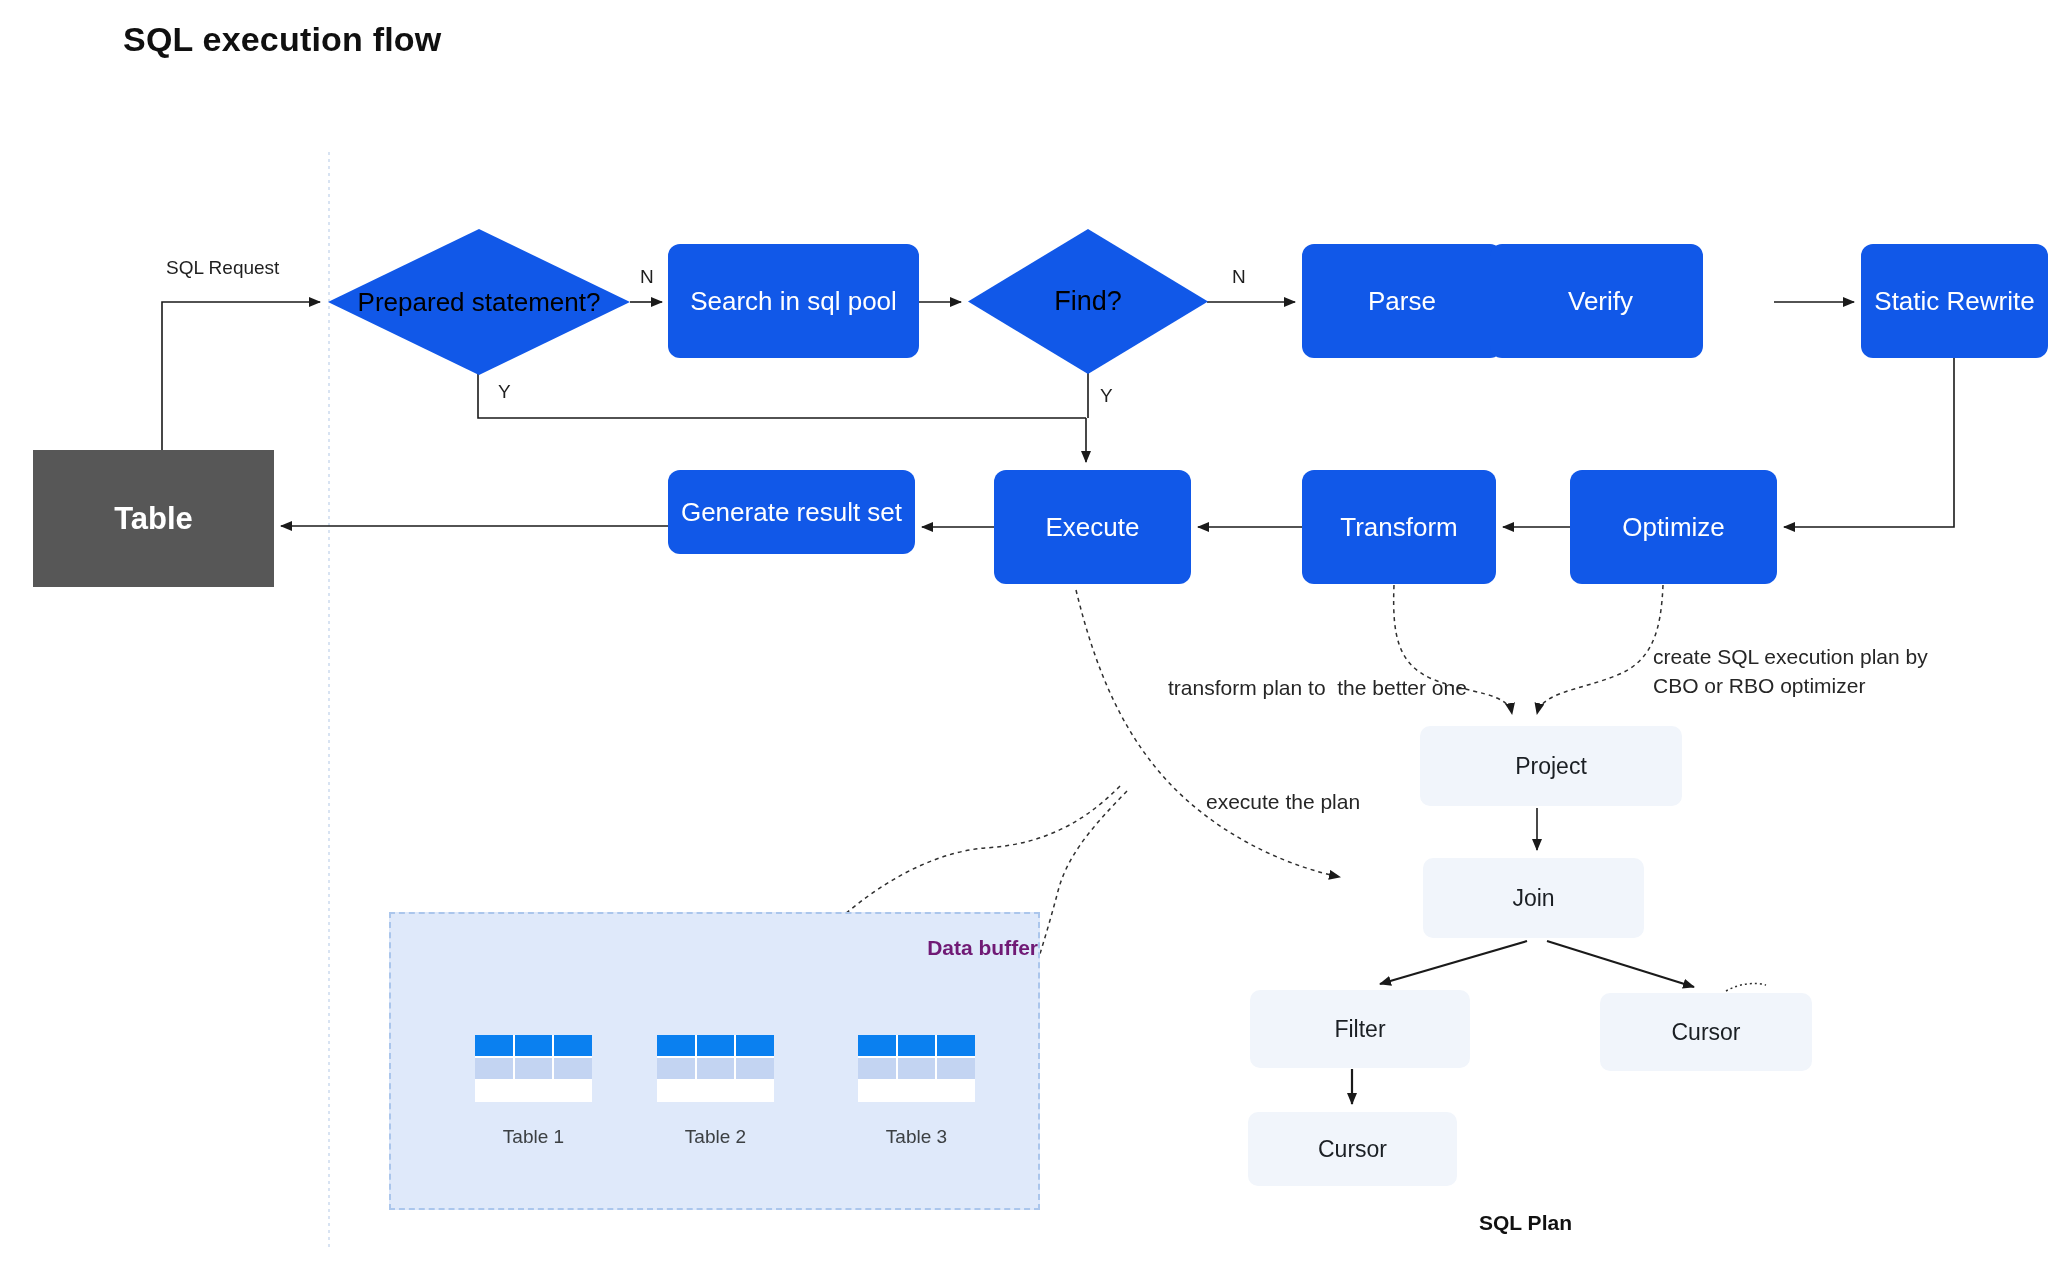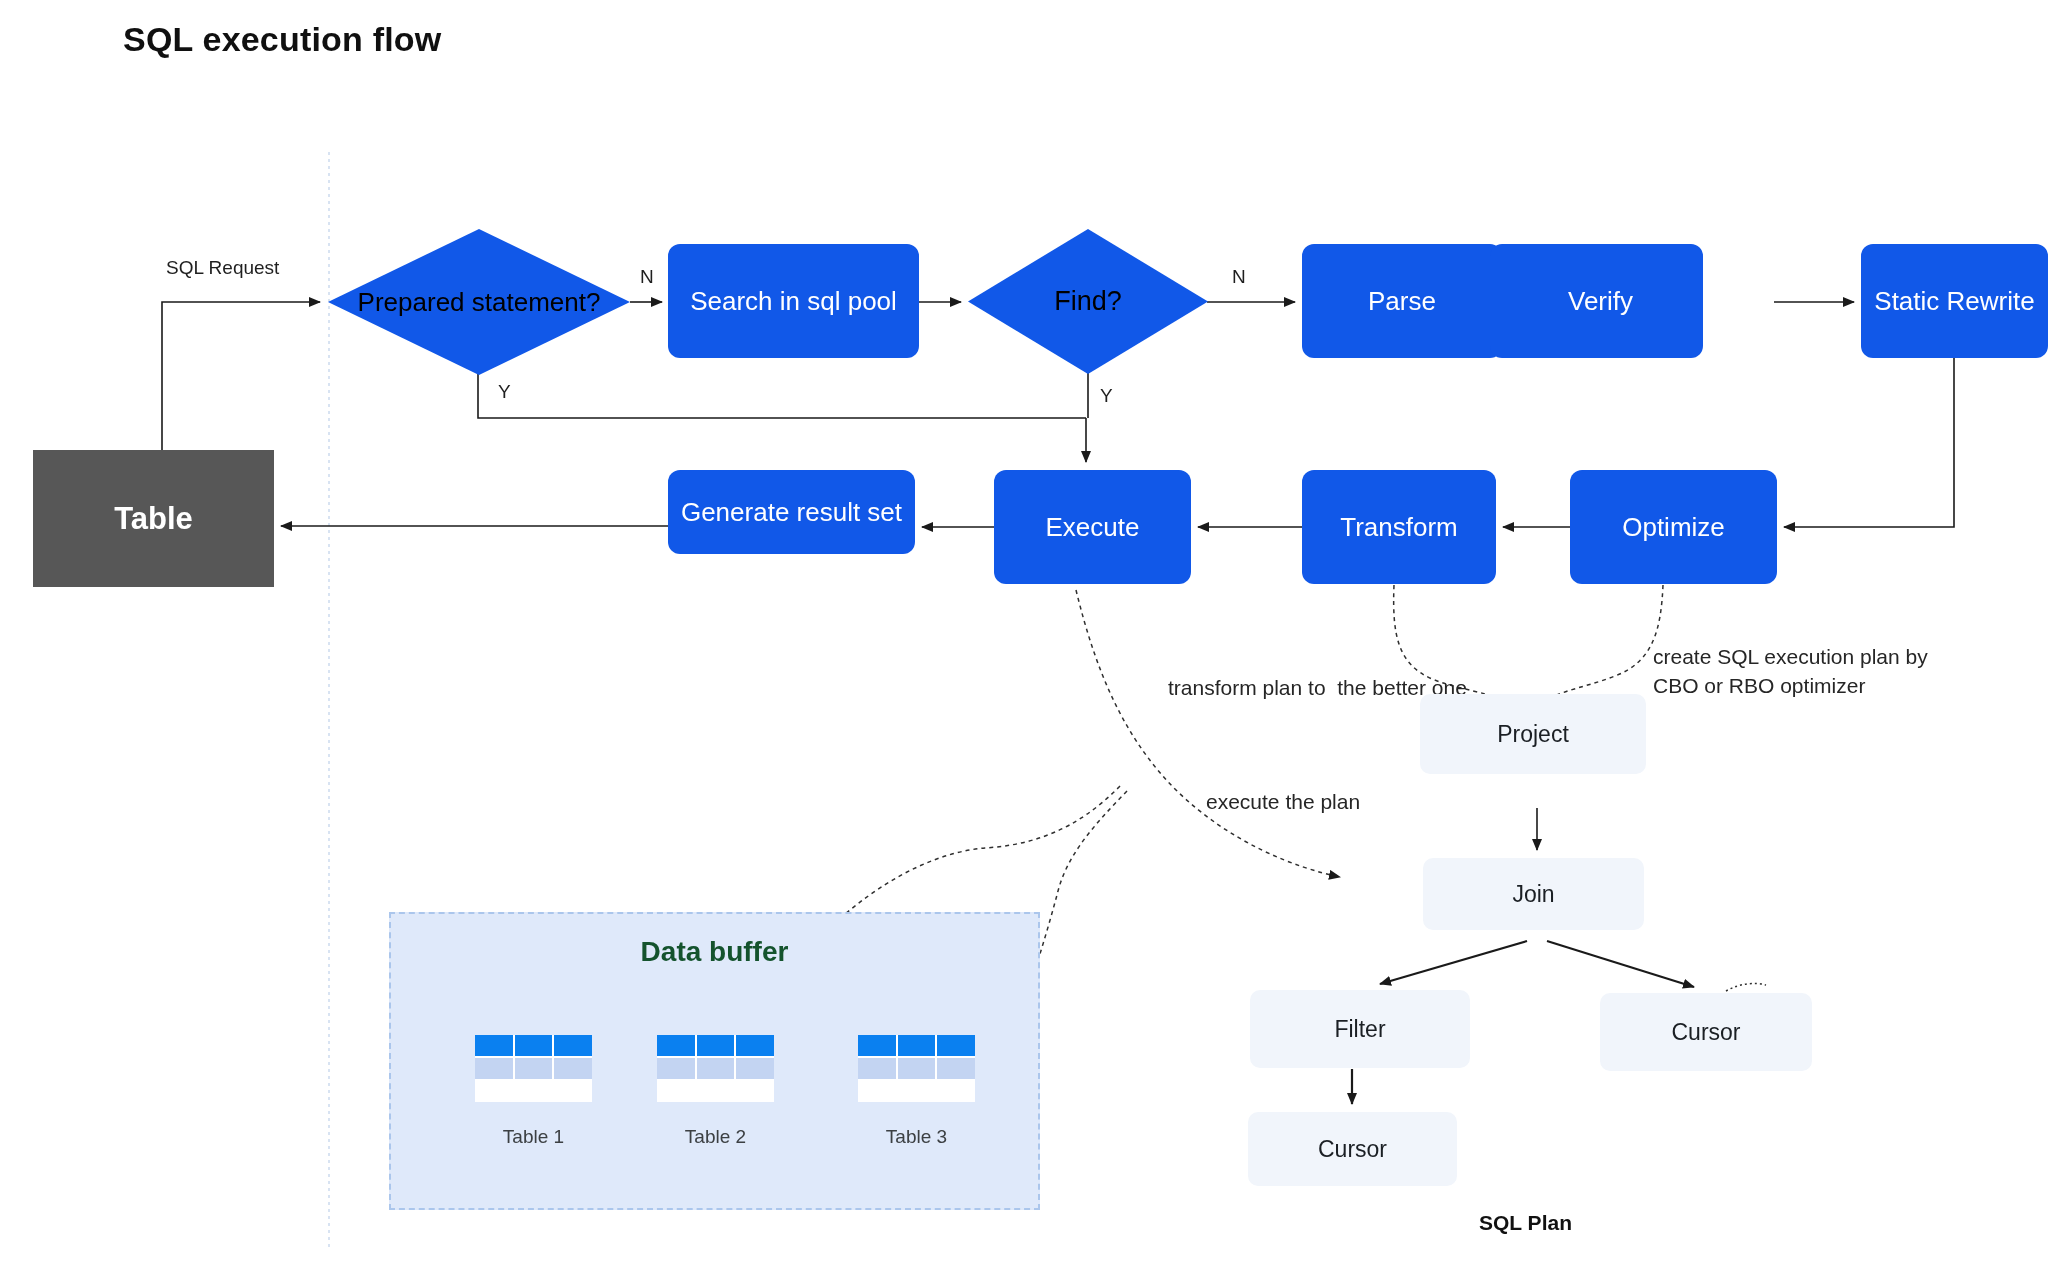--- a/index.html
+++ b/index.html
@@ -33,22 +33,22 @@
   }
   .label{font-size:19px;color:#1f1f1f;white-space:nowrap;}
   .note{font-size:21px;color:#262626;white-space:nowrap;}
   .note.pre{white-space:pre;}
   #note-create-plan{line-height:29px;}
   #buffer-panel{
     left:389px;top:912px;width:651px;height:298px;background:#dfe9fa;
     border:2px dashed #abc6ec;box-sizing:border-box;z-index:2;
   }
   #buffer-title{
-    position:absolute;left:0;right:0;top:22px;text-align:center;
-    font-size:28px;font-weight:700;color:#14532d;
+    position:absolute;left:0;right:0;top:22px;text-align:right;
+    font-size:21px;font-weight:700;color:#701a75;
   }
   .mini-table{
     position:absolute;top:121px;width:117px;height:67px;background:#ffffff;
     display:grid;grid-template-columns:1fr 1fr 1fr;grid-template-rows:21px 21px 21px;gap:2px;
   }
   .mini-table .c-top{background:#0a80f0;}
   .mini-table .c-mid{background:#c3d4f2;}
   .mini-table .c-bot{background:#ffffff;}
   .table-label{
     position:absolute;top:212px;width:117px;text-align:center;
@@ -167,24 +167,24 @@
   <div class="label abs" style="left:1232px;top:266px;">N</div>
   <div class="label abs" style="left:1100px;top:385px;">Y</div>
 
   <div class="note pre abs" style="left:1168px;top:676px;">transform plan to  the better one</div>
   <div id="note-create-plan" class="note abs" style="left:1653px;top:642px;">
     <div>create SQL execution plan by</div>
     <div>CBO or RBO optimizer</div>
   </div>
   <div class="note abs" style="left:1206px;top:790px;">execute the plan</div>
 
-  <div class="plan-node abs" style="left:1420px;top:694px;width:226px;height:80px;">
+  <div class="plan-node abs" style="left:1420px;top:726px;width:262px;height:80px;">
     <span>Project</span>
   </div>
-  <div class="plan-node abs" style="left:1423px;top:858px;width:221px;height:72px;">
+  <div class="plan-node abs" style="left:1423px;top:858px;width:221px;height:80px;">
     <span>Join</span>
   </div>
   <div class="plan-node abs" style="left:1250px;top:990px;width:220px;height:78px;">
     <span>Filter</span>
   </div>
   <div class="plan-node abs" style="left:1600px;top:993px;width:212px;height:78px;">
     <span>Cursor</span>
   </div>
   <div class="plan-node abs" style="left:1248px;top:1112px;width:209px;height:74px;">
     <span>Cursor</span>

